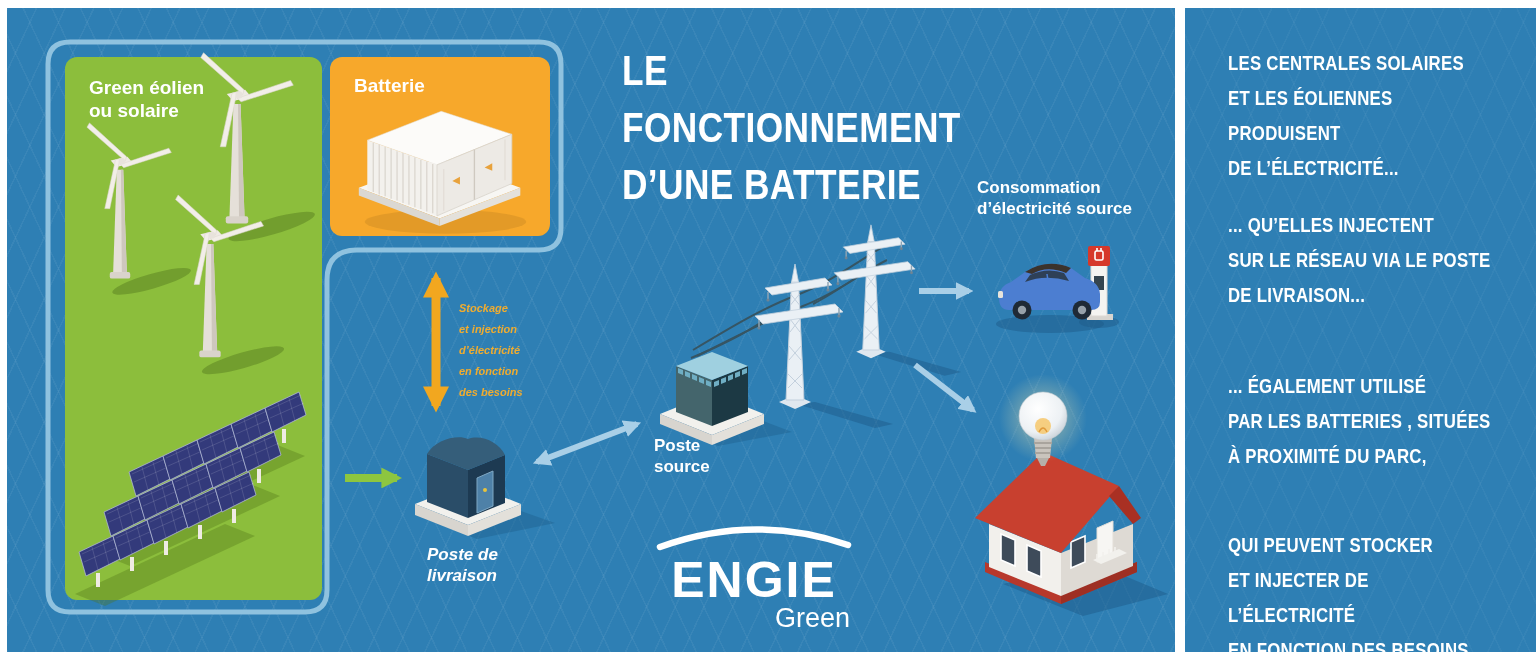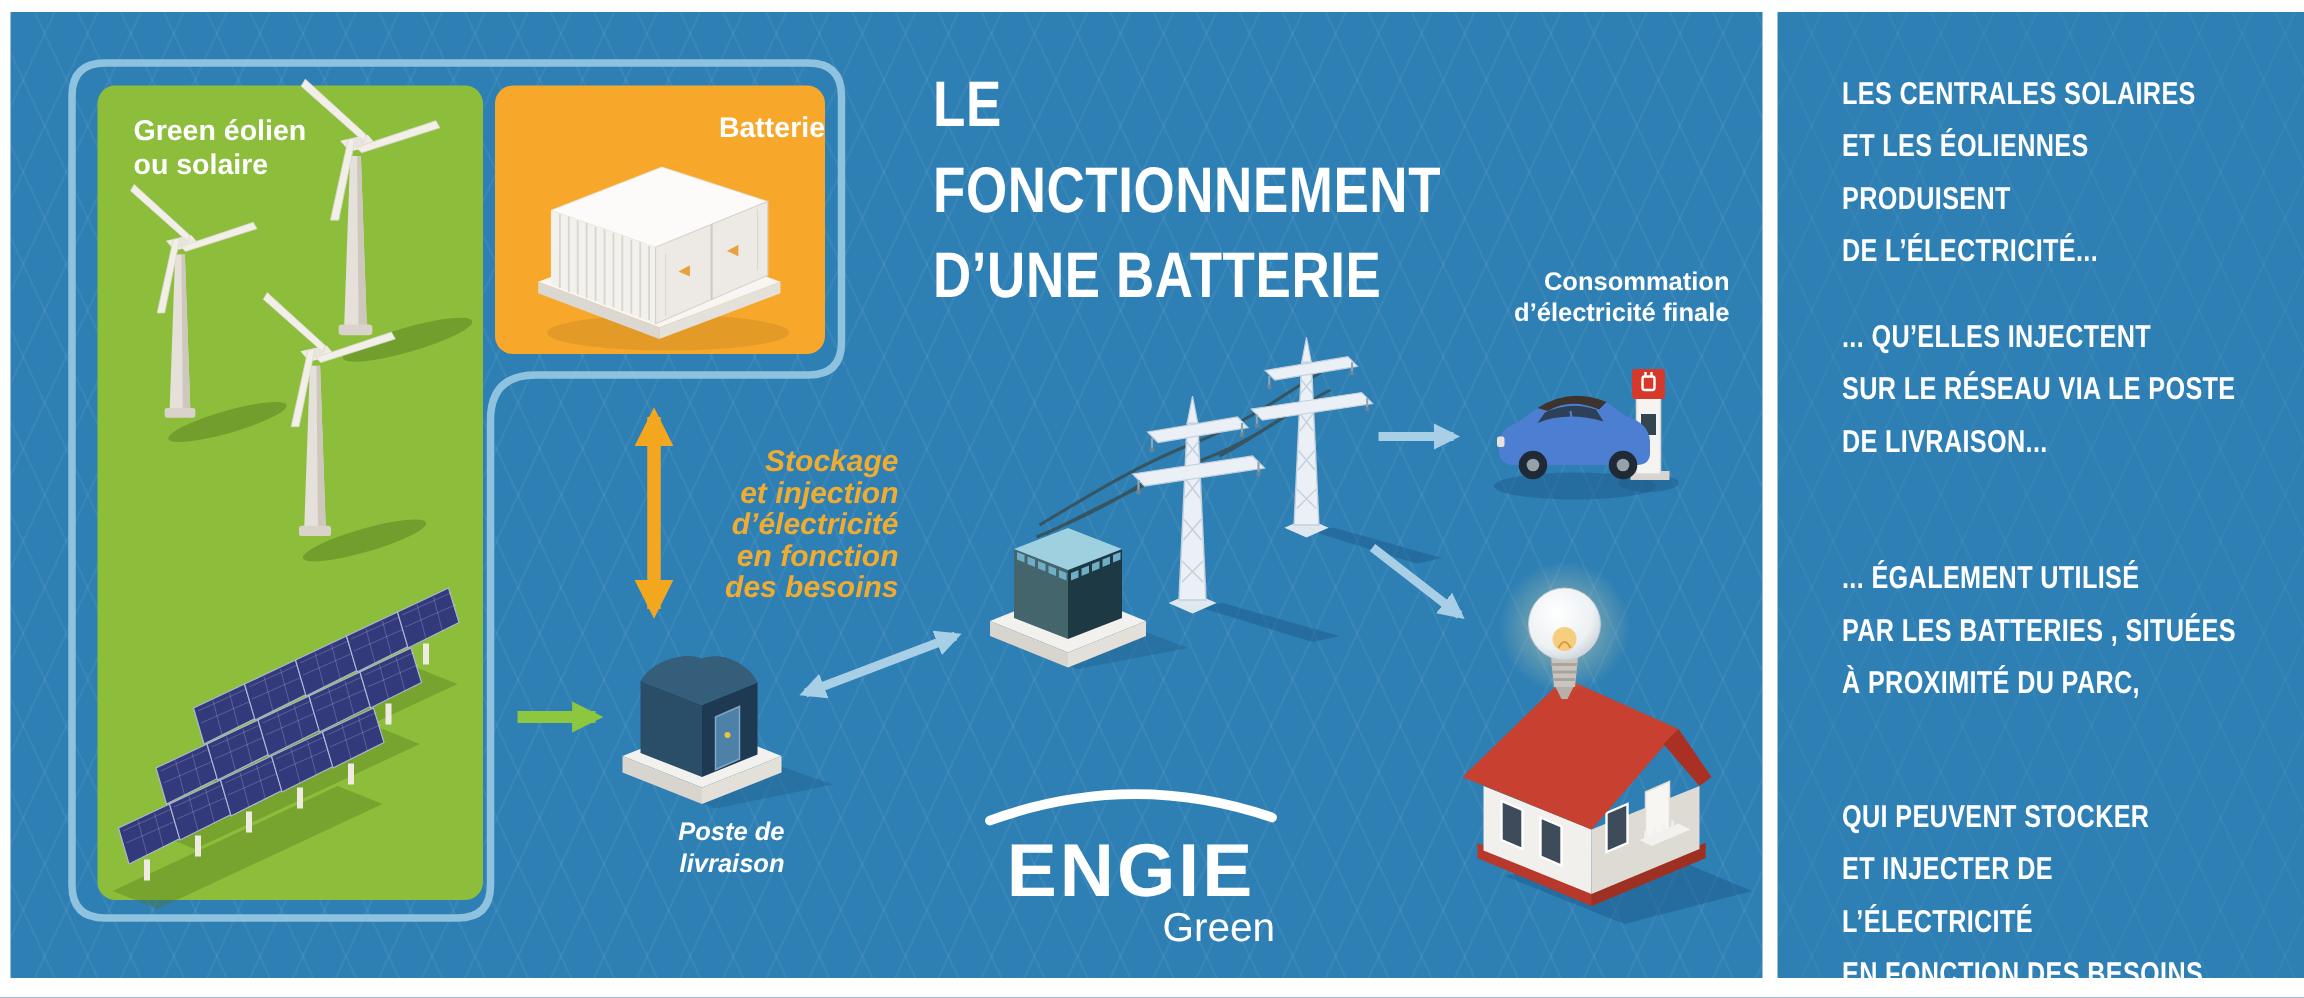--- a/index.html
+++ b/index.html
@@ -19,21 +19,21 @@
   #side-panel{left:1185px;width:412px;
     background-image:
       repeating-linear-gradient(115deg, rgba(255,255,255,.035) 0 1.5px, transparent 1.5px 26px),
       repeating-linear-gradient(65deg,  rgba(255,255,255,.035) 0 1.5px, transparent 1.5px 26px);
   }
   .abs{position:absolute;}
   .lbl{
     position:absolute;color:#fff;font-weight:bold;
     white-space:pre-line;line-height:1.22;
   }
-  .center{text-align:right;}
+  .center{text-align:left;padding-left:24px;}
   #title{
     position:absolute;left:615px;top:34px;width:460px;
     color:#fff;font-weight:bold;font-size:43px;line-height:57px;
     letter-spacing:.5px;white-space:pre-line;
     transform:scaleX(.82);transform-origin:0 0;
   }
   .side-p{
     position:absolute;left:43px;width:340px;
     color:#fff;font-weight:bold;font-size:21px;line-height:35px;
     letter-spacing:.3px;white-space:pre-line;
@@ -42,22 +42,22 @@
   #green-panel{
     position:absolute;left:58px;top:49px;width:257px;height:543px;
     background:#8CBE3C;border-radius:12px;
   }
   #battery-panel{
     position:absolute;left:323px;top:49px;width:220px;height:179px;
     background:#F7A82B;border-radius:12px;
   }
   #stockage-label{
     position:absolute;left:452px;top:290px;width:140px;
-    color:#EFAC30;font-weight:bold;font-style:italic;font-size:20px;
-    line-height:21px;white-space:pre-line;text-align:right;
+    color:#EFAC30;font-weight:bold;font-style:italic;font-size:11px;
+    line-height:21px;white-space:pre-line;
   }
   svg text{font-family:"Liberation Sans",sans-serif;}
 </style>
 </head>
 <body>
 
 <div class="panel" id="main-panel">
 
   <div id="green-panel"></div>
   <div id="battery-panel"></div>
@@ -291,24 +291,26 @@
 
   <div id="stockage-label">Stockage
 et injection
 d’électricité
 en fonction
 des besoins</div>
 
   <div class="lbl center" style="left:396px;top:537px;width:120px;font-size:17px;font-style:italic;">Poste de
 livraison</div>
 
+  <div class="lbl center" style="left:623px;top:428px;width:120px;font-size:17px;">Poste
+source</div>
 
 
   <div class="lbl center" style="left:946px;top:170px;width:200px;font-size:17px;">Consommation
-d’électricité finale</div>
+d’électricité source</div>
 </div>
 
 <div class="panel" id="side-panel">
   <div class="side-p" style="top:37px;">LES CENTRALES SOLAIRES
 ET LES ÉOLIENNES PRODUISENT
 DE L’ÉLECTRICITÉ...</div>
   <div class="side-p" style="top:199px;">... QU’ELLES INJECTENT
 SUR LE RÉSEAU VIA LE POSTE
 DE LIVRAISON...</div>
   <div class="side-p" style="top:360px;">... ÉGALEMENT UTILISÉ

